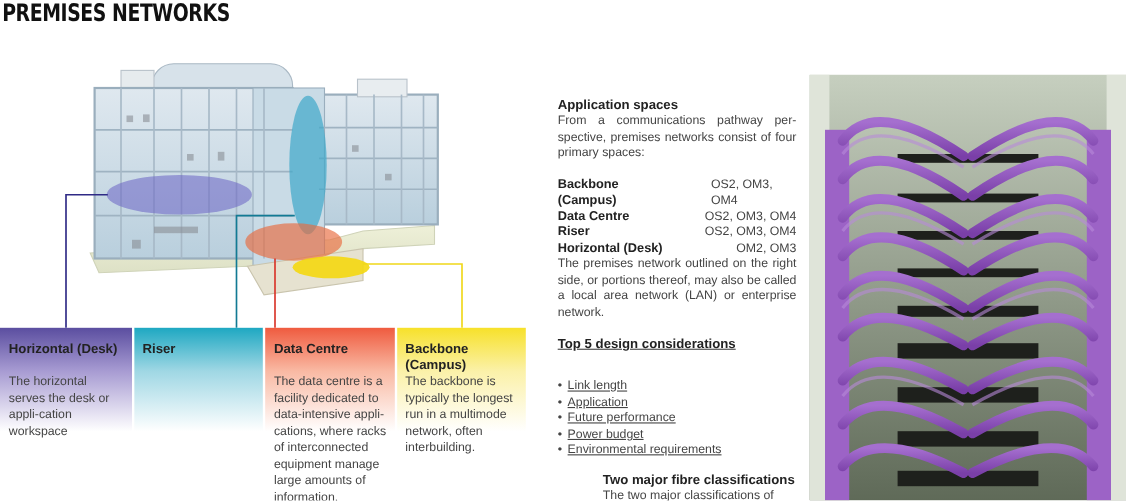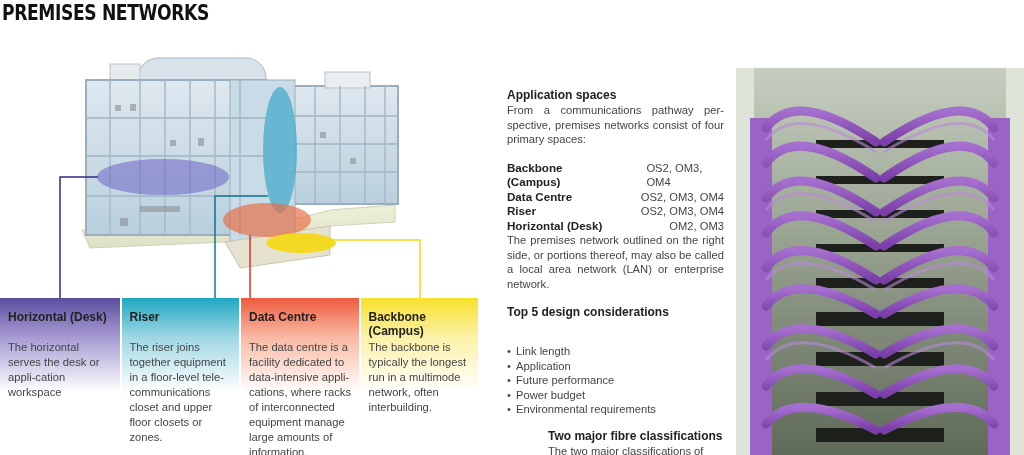--- a/index.html
+++ b/index.html
@@ -29,21 +29,21 @@
 
   
   .text-col { position: absolute; left: 507px; top: 88px; width: 217px; font-size: 11.2px; color: #444; }
   .text-col h3 { font-size: 12px; font-weight: bold; color: #222; line-height: 15px; }
   .text-col p { line-height: 14.5px; text-align: justify; }
   .spaces { margin-top: 14px; }
   .space-row { display: flex; justify-content: space-between; line-height: 14.5px; }
   .space-name { font-weight: bold; color: #222; font-size: 11.6px; }
   .space-val { color: #444; margin-left: 35px; }
   .para2 { }
-  .design { margin-top: 14px; }
+  .design { margin-top: 14px; text-decoration: underline; }
   .design ul { list-style: none; margin-top: 24px; }
   .design li { line-height: 14.5px; padding-left: 9px; position: relative; }
   .design li::before { content: "•"; position: absolute; left: 0; }
   .fibre { margin-top: 12px; margin-left: 41px; }
 
   
   .photo { position: absolute; left: 736px; top: 68px; width: 288px; height: 387px; overflow: hidden; background: #c8d0c4; }
 </style>
 </head>
 <body>
@@ -120,21 +120,20 @@
   <polyline points="330,200 420,200 420,258" fill="none" stroke="#f0d81a" stroke-width="1.5"></polyline>
 </svg>
 
 <div class="columns">
   <div class="col col-horizontal">
     <div class="col-head">Horizontal (Desk)</div>
     <div class="col-body">The horizontal serves the desk or appli-cation workspace</div>
   </div>
   <div class="col col-riser">
     <div class="col-head">Riser</div>
-    <div class="col-body">The riser joins together equipment in a floor-level tele-communications closet and upper floor closets or zones.</div>
   </div>
   <div class="col col-datacentre">
     <div class="col-head">Data Centre</div>
     <div class="col-body">The data centre is a facility dedicated to data-intensive appli-cations, where racks of interconnected equipment manage large amounts of information.</div>
   </div>
   <div class="col col-backbone">
     <div class="col-head">Backbone (Campus)</div>
     <div class="col-body">The backbone is typically the longest run in a multimode network, often interbuilding.</div>
   </div>
 </div>

